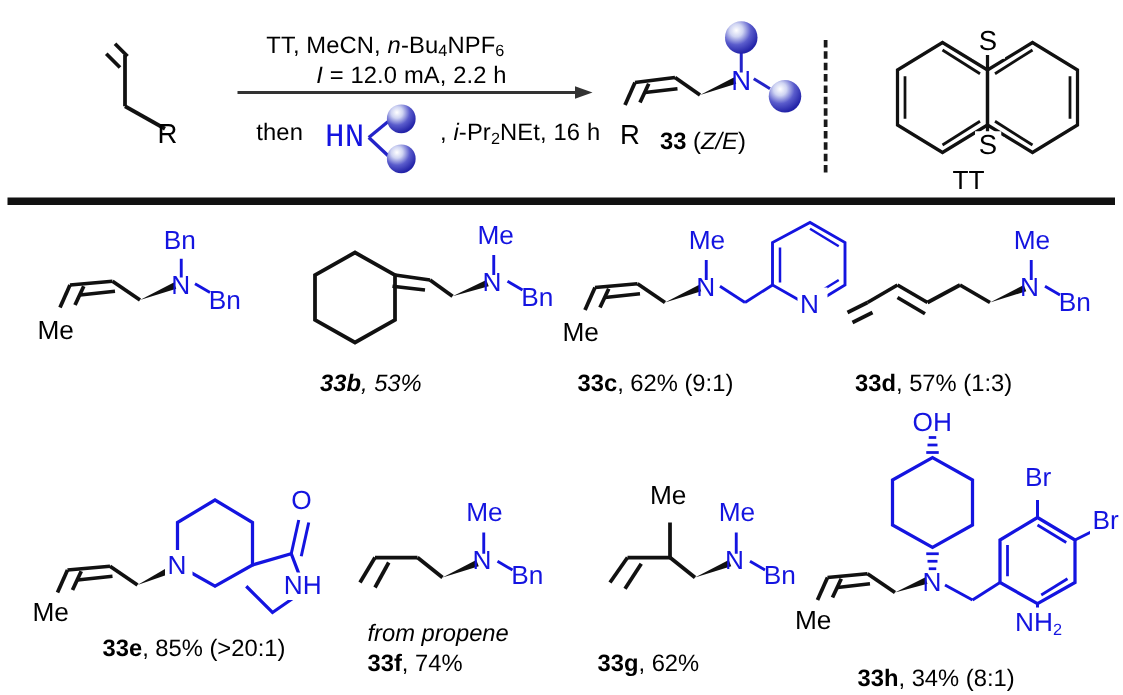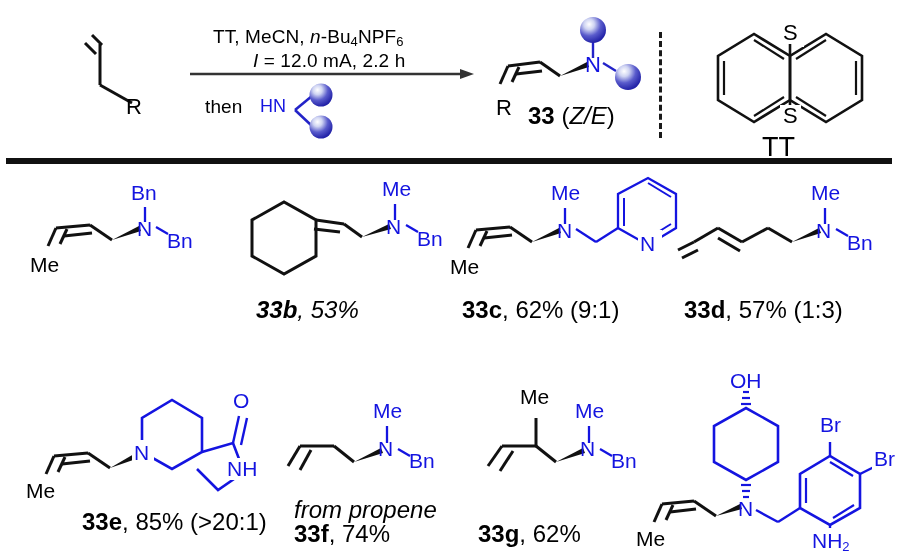--- a/index.html
+++ b/index.html
@@ -3,21 +3,21 @@
 <meta charset="utf-8">
 <style>
   html,body{margin:0;padding:0;background:#fff;}
   body{width:898px;height:556px;position:relative;overflow:hidden;
        font-family:"Liberation Sans",sans-serif;color:#000;}
   .abs{position:absolute;}
   svg{overflow:visible;}
   .lbl{position:absolute;white-space:nowrap;line-height:1;}
   .blue{color:#1414e0;}
   .cond{font-size:19px;letter-spacing:.1px;}
-  .cap{font-size:24px;}
+  .cap{font-size:19px;}
   .b{font-weight:bold;}
   .it{font-style:italic;}
   .sub{font-size:13px;vertical-align:-3px;}
   .divider{position:absolute;left:6px;top:158px;width:886px;height:6px;background:#111;}
   .vdash{position:absolute;left:659px;top:32px;width:0;height:106px;
          border-left:3px dashed #1a1a1a;}
 </style>
 </head>
 <body>
 
@@ -48,27 +48,30 @@
   <div class="lbl cond" style="left:253px;top:51px;">
     <span class="it">I</span><span> = 12.0 mA, 2.2 h</span>
   </div>
 
   <svg class="abs" style="left:188px;top:66px;" width="290" height="16">
     <line x1="2" y1="8" x2="278" y2="8" stroke="#333" stroke-width="2.4"></line>
     <polygon points="286,8 272,3 272,13" fill="#333"></polygon>
   </svg>
 
   <div class="lbl cond" style="left:205px;top:97px;">then</div>
-  <div class="lbl cond blue" style="left:260px;top:97px;font-size:18px;">HN</div>
+  <div class="lbl cond blue" style="left:260px;top:97px;font-size:26px;font-family:Liberation Mono, monospace;">HN</div>
   <svg class="abs" style="left:292px;top:84px;" width="60" height="56">
     <line x1="3" y1="26" x2="20" y2="12" stroke="#2323c8" stroke-width="2.6"></line>
     <line x1="3" y1="26" x2="20" y2="42" stroke="#2323c8" stroke-width="2.6"></line>
     <circle cx="29" cy="11" r="11.5" fill="url(#orb)"></circle>
     <circle cx="29" cy="43" r="11.5" fill="url(#orb)"></circle>
   </svg>
+  <div class="lbl cond" style="left:352px;top:97px;">
+    <span>, </span><span class="it">i</span><span>-Pr</span><span class="sub">2</span><span>NEt, 16 h</span>
+  </div>
 
   <svg class="abs" style="left:486px;top:14px;" width="160" height="105">
 
     <line x1="14" y1="70" x2="22" y2="52" stroke="#111" stroke-width="3"></line>
     <line x1="26" y1="68" x2="33" y2="53" stroke="#111" stroke-width="3"></line>
     <line x1="22" y1="52" x2="54" y2="48" stroke="#111" stroke-width="3"></line>
     <line x1="30" y1="60" x2="56" y2="57" stroke="#111" stroke-width="3"></line>
     <line x1="54" y1="48" x2="74" y2="62" stroke="#111" stroke-width="3"></line>
 
     <polygon points="74,62 101,48 103,53" fill="#111"></polygon>
@@ -99,21 +102,21 @@
     <line x1="134" y1="88" x2="104" y2="69" stroke="#111" stroke-width="2.2"></line>
 
     <rect x="86" y="-3" width="26" height="22" fill="#fff"></rect>
     <rect x="86" y="82" width="26" height="22" fill="#fff"></rect>
     <line x1="98" y1="28" x2="98" y2="14" stroke="#111" stroke-width="2.6"></line>
     <line x1="98" y1="72" x2="98" y2="86" stroke="#111" stroke-width="2.6"></line>
     <line x1="112" y1="8" x2="134" y2="6" stroke="#111" stroke-width="0"></line>
   </svg>
   <div class="lbl" style="left:780px;top:22px;font-size:22px;background:#fff;padding:0 3px;">S</div>
   <div class="lbl" style="left:780px;top:105px;font-size:22px;background:#fff;padding:0 3px;">S</div>
-  <div class="lbl" style="left:762px;top:134px;font-size:27px;">TT</div>
+  <div class="lbl" style="left:762px;top:134px;font-size:21px;">TT</div>
 </div>
 
 <div class="divider"></div>
 
 <div class="abs" style="left:22px;top:178px;">
   <svg width="210" height="110">
     <line x1="26" y1="68" x2="34" y2="50" stroke="#111" stroke-width="3"></line>
     <line x1="38" y1="66" x2="45" y2="51" stroke="#111" stroke-width="3"></line>
     <line x1="34" y1="50" x2="68" y2="47" stroke="#111" stroke-width="3"></line>
     <line x1="42" y1="58" x2="70" y2="55" stroke="#111" stroke-width="3"></line>
@@ -252,21 +255,21 @@
   </svg>
   <div class="lbl" style="left:40px;top:8px;font-size:21px;">Me</div>
   <div class="lbl blue" style="left:100px;top:60px;font-size:21px;">N</div>
   <div class="lbl blue" style="left:95px;top:22px;font-size:21px;">Me</div>
   <div class="lbl blue" style="left:131px;top:72px;font-size:21px;">Bn</div>
   <div class="lbl cap" style="left:-2px;top:144px;">
     <span class="b">33g</span><span>, 62%</span>
   </div>
 </div>
 
-<div class="abs" style="left:636px;top:330px;margin-top:42px;">
+<div class="abs" style="left:636px;top:330px;">
   <svg width="262" height="180">
 
     <polygon points="78,54 78,90 110,108 142,90 142,54 110,36" fill="none" stroke="#1414e0" stroke-width="2.6"></polygon>
 
     <line x1="105" y1="32" x2="115" y2="32" stroke="#1414e0" stroke-width="2.2"></line>
     <line x1="106" y1="26" x2="114" y2="26" stroke="#1414e0" stroke-width="2.2"></line>
     <line x1="107" y1="20" x2="113" y2="20" stroke="#1414e0" stroke-width="2.2"></line>
 
     <line x1="105" y1="113" x2="115" y2="113" stroke="#1414e0" stroke-width="2.2"></line>
     <line x1="106" y1="119" x2="114" y2="119" stroke="#1414e0" stroke-width="2.2"></line>
@@ -296,13 +299,16 @@
     <rect x="236" y="82" width="26" height="20" fill="#fff"></rect>
   </svg>
   <div class="lbl blue" style="left:94px;top:-2px;font-size:21px;">OH</div>
   <div class="lbl" style="left:0px;top:156px;font-size:21px;">Me</div>
   <div class="lbl blue" style="left:102px;top:126px;font-size:21px;">N</div>
   <div class="lbl blue" style="left:184px;top:42px;font-size:21px;">Br</div>
   <div class="lbl blue" style="left:238px;top:76px;font-size:21px;">Br</div>
   <div class="lbl blue" style="left:176px;top:158px;font-size:21px;">
     <span>NH</span><span class="sub">2</span>
   </div>
+  <div class="lbl cap" style="left:50px;top:204px;">
+    <span class="b">33h</span><span>, 34% (8:1)</span>
+  </div>
 </div>
 
 </body></html>

